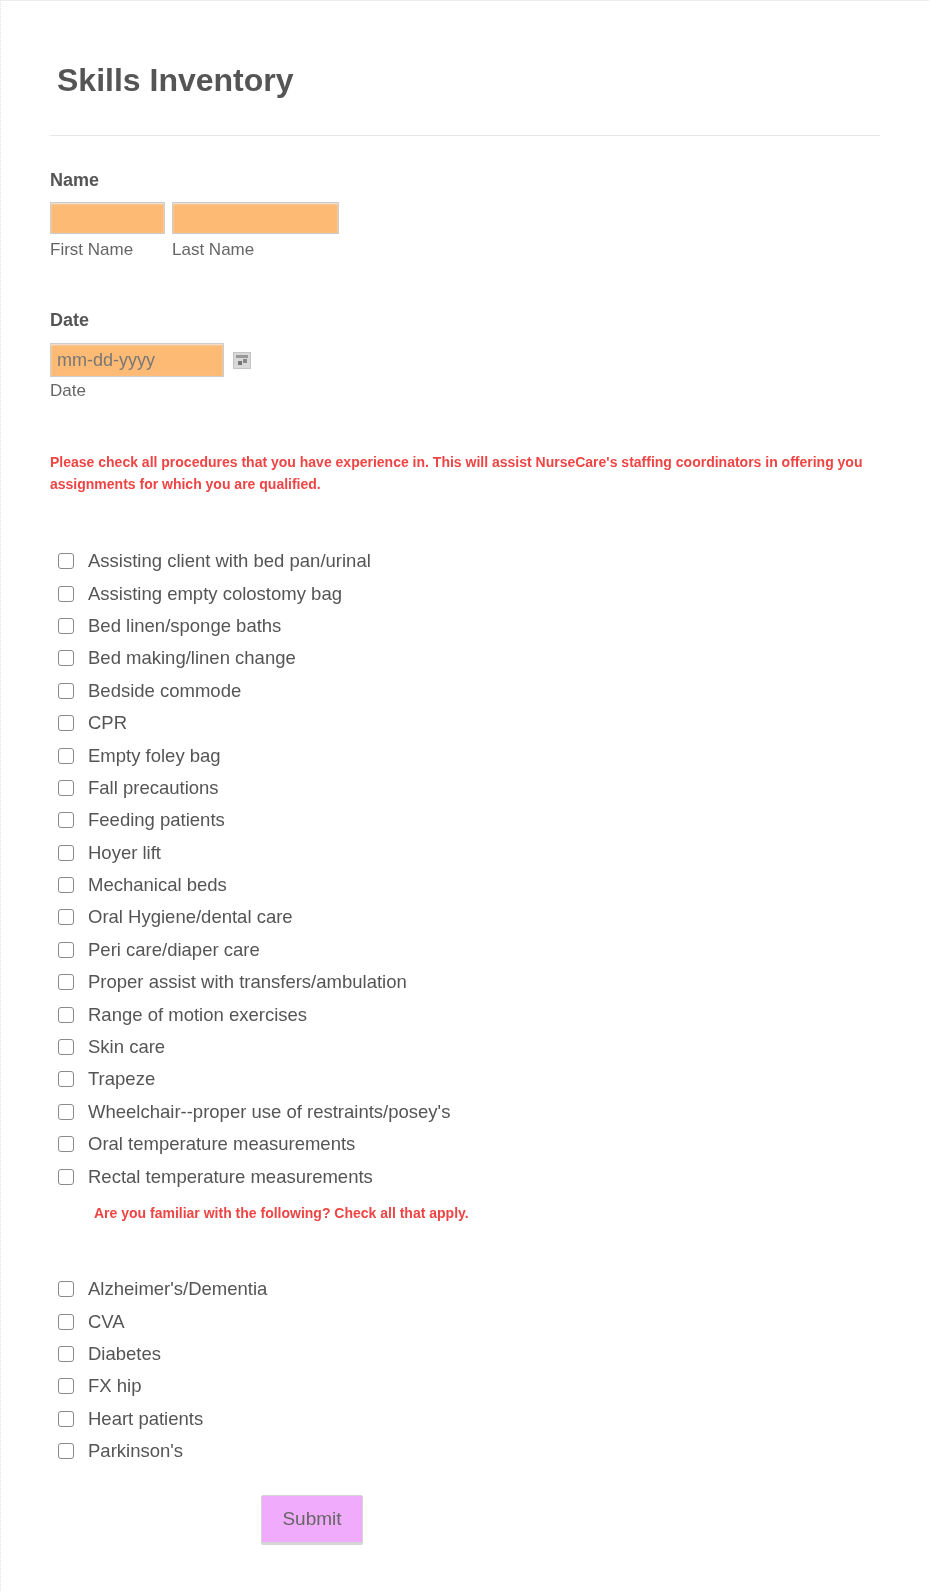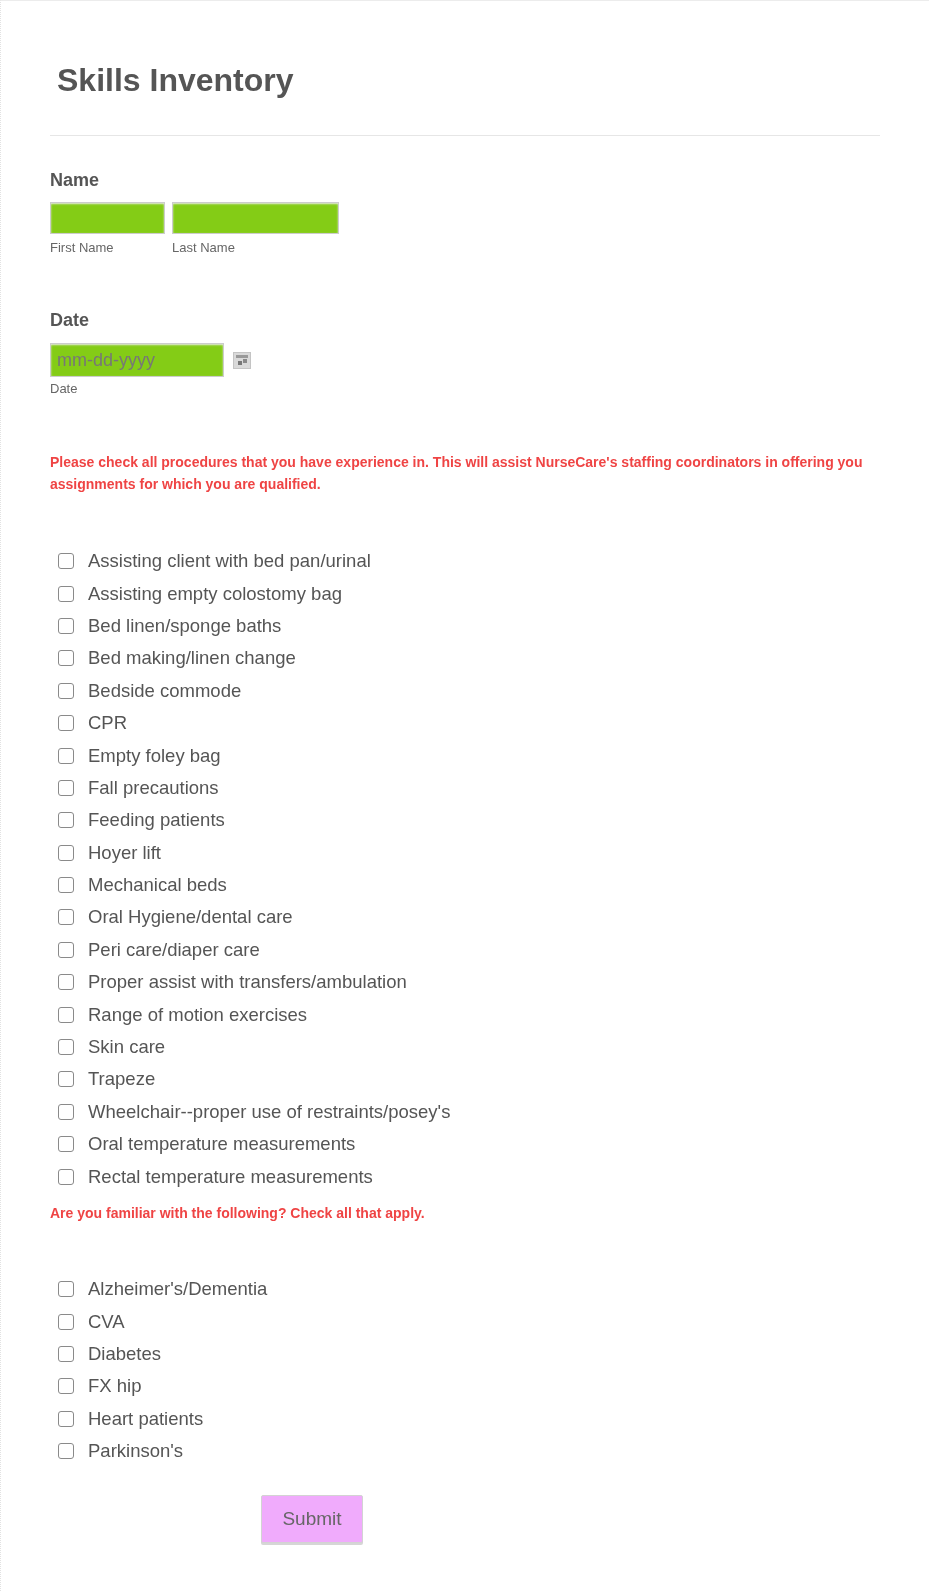--- a/index.html
+++ b/index.html
@@ -20,26 +20,26 @@
     .divider {
       position: absolute; left: 50px; top: 135px; width: 830px; height: 0;
       border-top: 1px solid #e6e6e6;
     }
     .label {
       position: absolute; left: 50px; font-size: 18px; font-weight: bold; color: #555555;
     }
     .input {
       position: absolute; box-sizing: border-box; height: 32px;
       border: 1px solid #cccccc; box-shadow: inset 0 1px 2px #e9e9e9;
-      background: #84cc16; font-family: "Liberation Sans", sans-serif;
+      background: #fdba74; font-family: "Liberation Sans", sans-serif;
       font-size: 18px; color: #555; padding: 0 6px; outline: none;
     }
     .input::placeholder { color: #777777; }
     .sublabel {
-      position: absolute; font-size: 13px; color: #666666;
+      position: absolute; font-size: 17px; color: #666666;
     }
     .cal-icon {
       position: absolute; left: 233px; top: 352px; width: 18px; height: 17px;
       background: #d9d9d9; border: 1px solid #c4c4c4; box-sizing: border-box;
     }
     .cal-icon::before {
       content: ""; position: absolute; left: 2px; top: 2px; width: 12px; height: 3px; background: #999;
     }
     .cal-icon::after {
       content: ""; position: absolute; left: 4px; top: 8px; width: 4px; height: 4px; background: #777;
@@ -161,21 +161,21 @@
     <label class="check-item">
       <span class="check-box"></span>
       <span class="check-label">Oral temperature measurements</span>
     </label>
     <label class="check-item">
       <span class="check-box"></span>
       <span class="check-label">Rectal temperature measurements</span>
     </label>
   </div>
 
-<div class="question" style="top:1202px;">Are you familiar with the following? Check all that apply.</div>
+<div class="question" style="top:1202px;margin-left:44px;">Are you familiar with the following? Check all that apply.</div>
 <div class="checklist" id="familiarity-list" style="top:1229px;">
     <label class="check-item">
       <span class="check-box"></span>
       <span class="check-label">Alzheimer's/Dementia</span>
     </label>
     <label class="check-item">
       <span class="check-box"></span>
       <span class="check-label">CVA</span>
     </label>
     <label class="check-item">

